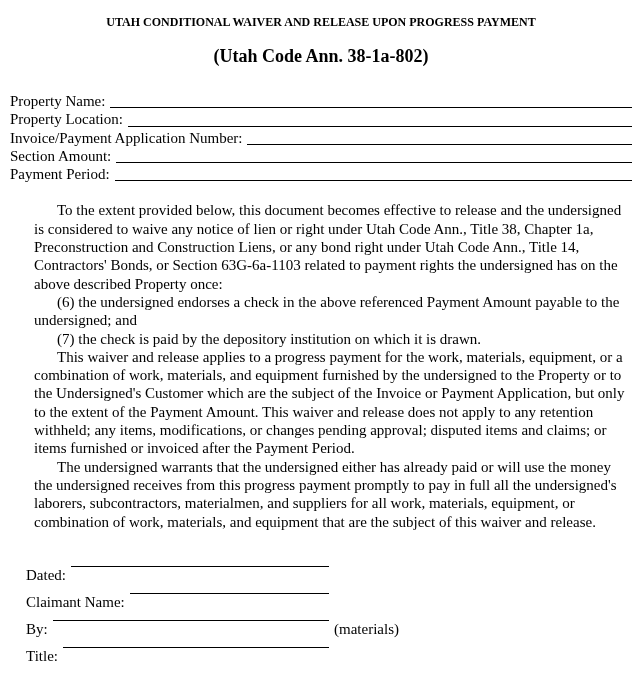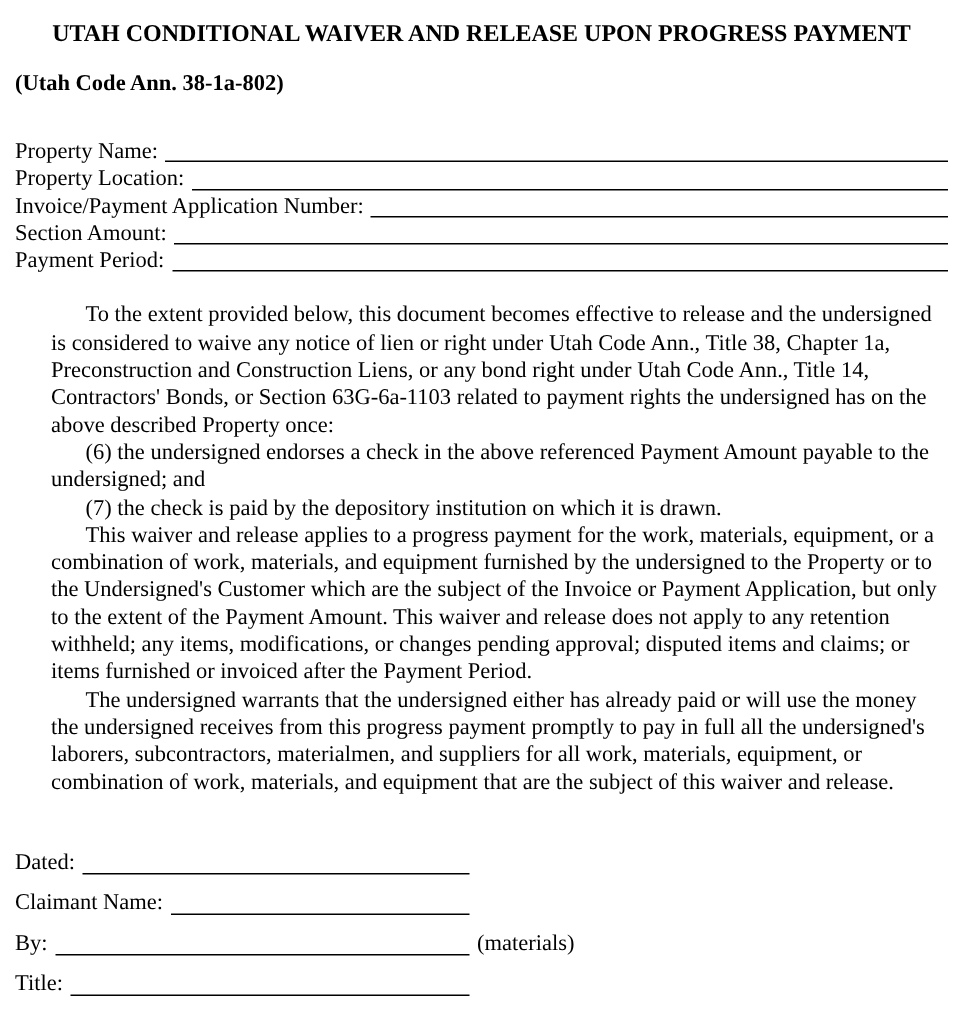--- a/index.html
+++ b/index.html
@@ -13,30 +13,30 @@
     overflow: hidden;
   }
   .page {
     box-sizing: border-box;
     width: 641px;
     height: 688px;
     padding: 13px 9px 0 10px;
   }
   .title {
     margin: 0;
-    font-size: 16px;
+    font-size: 12px;
     font-weight: bold;
     text-align: center;
     line-height: 19px;
   }
   .subtitle {
     margin: 15px 0 0 0;
-    font-size: 15px;
+    font-size: 18px;
     font-weight: bold;
-    text-align: left;
+    text-align: center;
     line-height: 19px;
   }
   .fields { margin-top: 26px; }
   .field-row {
     display: flex;
     align-items: flex-end;
     line-height: 18.3px;
     height: 18.3px;
     white-space: nowrap;
   }
@@ -57,23 +57,24 @@
   .sig-row {
     display: flex;
     align-items: stretch;
     line-height: 19px;
     height: 19px;
     margin-bottom: 8px;
     white-space: nowrap;
   }
   .sig-main {
     display: flex;
-    align-items: flex-end;
+    align-items: flex-start;
     width: 303px;
     flex: none;
+    margin-left: 16px;
   }
   .sig-suffix { flex: none; margin-left: 5px; }
 </style>
 </head>
 <body>
 
 <div class="page">
 
   <h1 class="title">UTAH CONDITIONAL WAIVER AND RELEASE UPON PROGRESS PAYMENT</h1>
   <div class="subtitle">(Utah Code Ann. 38-1a-802)</div>

